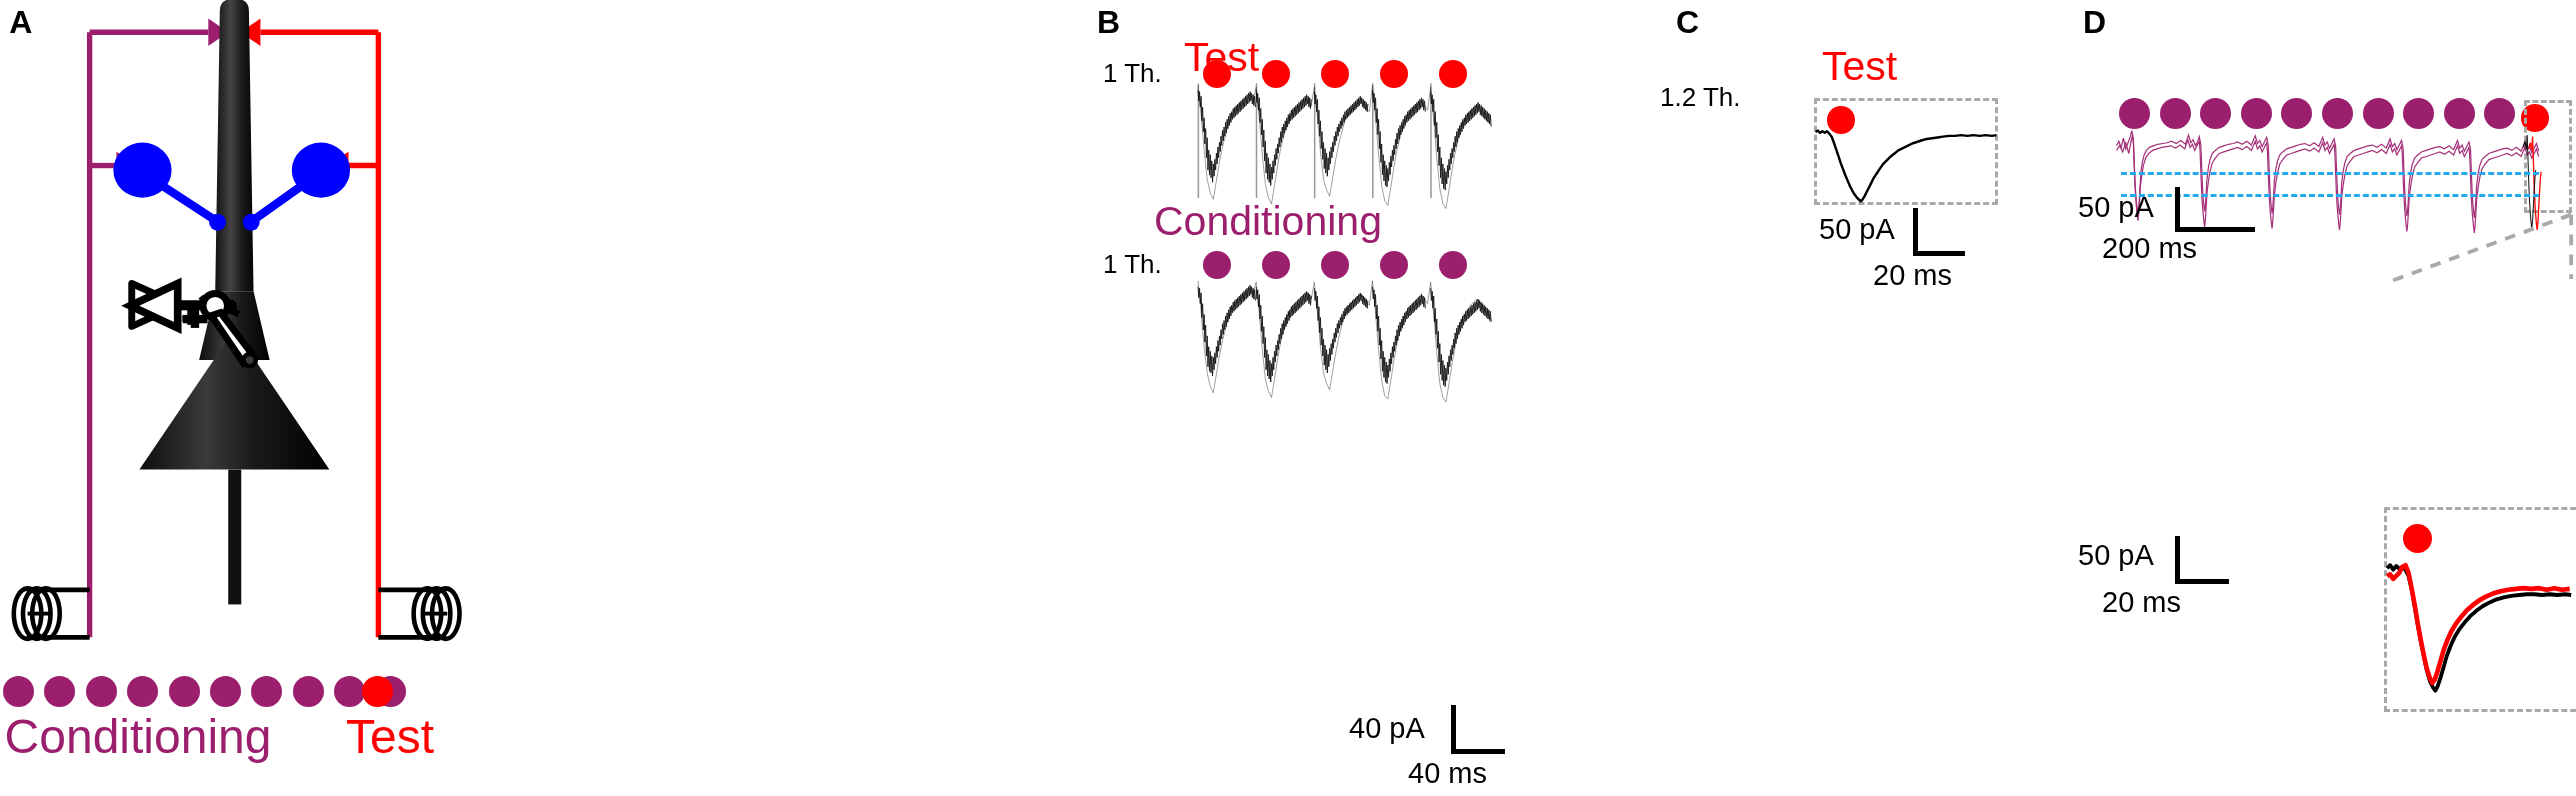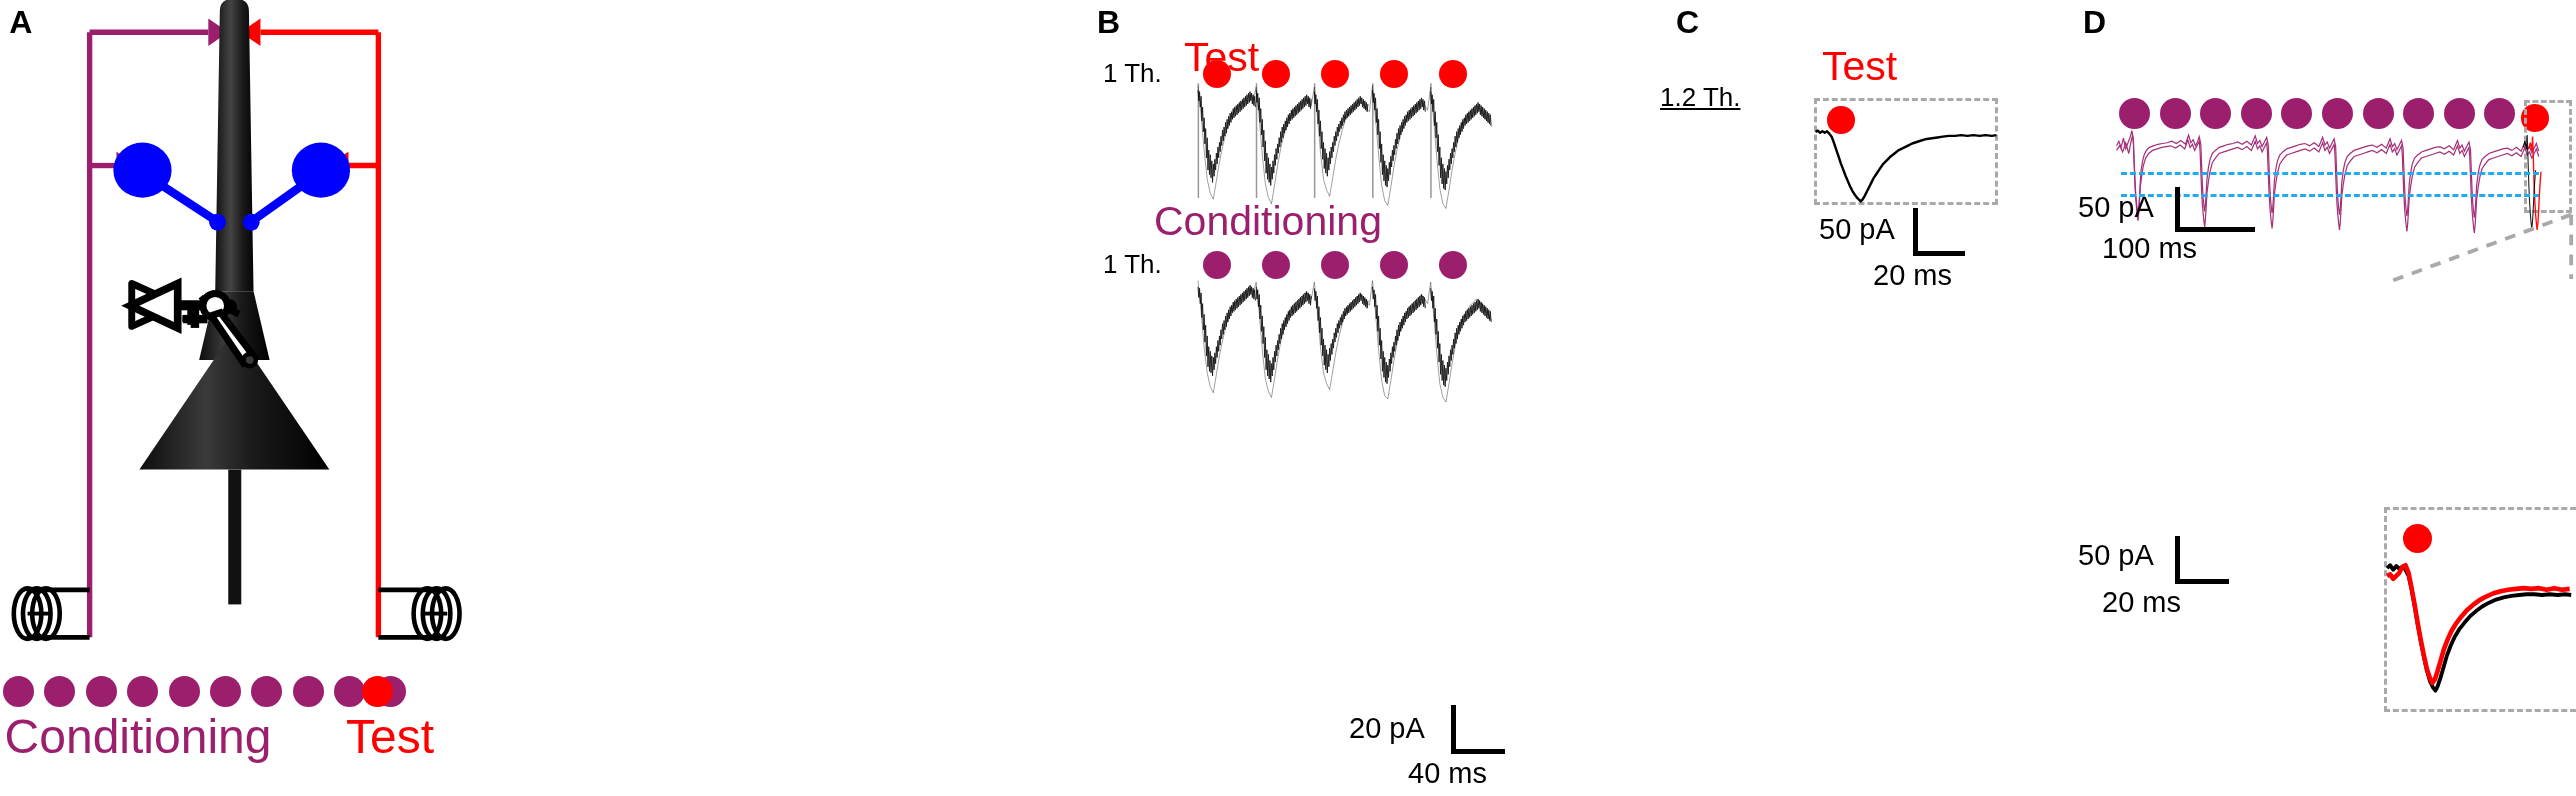--- a/index.html
+++ b/index.html
@@ -226,30 +226,30 @@
       <path d="M110,14 L111,30 L112,18 L113,40 L114,24 L115,56 L116,38 L117,72 L118,52 L119,88 L120,66 L121,106 L122,80 L123,122 L124,96 L125,130 L126,102 L127,134 L128,110 L129,138 L130,114 L131,130 L132,106 L133,122 L134,98 L135,112 L136,90 L137,104 L138,84 L139,96 L140,76 L141,88 L142,68 L143,82 L144,62 L145,76 L146,58 L147,70 L148,54 L149,66 L150,50 L151,62 L152,46 L153,58 L154,44 L155,54 L156,40 L157,52 L158,38 L159,50 L160,36 L161,48 L162,34 L163,46 L164,32 L165,44 L166,30 L167,42 L168,28 L169,40 L170,26 L171,38 L172,24 L173,36 L174,22 L175,34 L176,20 L177,32 L178,22 L179,36 L180,24 L181,38 L182,26"></path>
       <path d="M186,16 L187,32 L188,20 L189,42 L190,26 L191,58 L192,40 L193,74 L194,54 L195,90 L196,68 L197,104 L198,82 L199,116 L200,90 L201,122 L202,96 L203,126 L204,102 L205,118 L206,94 L207,110 L208,88 L209,102 L210,82 L211,94 L212,74 L213,86 L214,68 L215,80 L216,62 L217,74 L218,58 L219,68 L220,54 L221,64 L222,50 L223,60 L224,46 L225,56 L226,42 L227,52 L228,40 L229,50 L230,38 L231,48 L232,36 L233,46 L234,34 L235,44 L236,32 L237,42 L238,30 L239,40 L240,28 L241,38 L242,26 L243,36 L244,24 L245,34 L246,22 L247,32 L248,24 L249,36 L250,26 L251,38 L252,28 L253,40 L254,30 L255,42 L256,32"></path>
       <path d="M262,14 L263,30 L264,18 L265,40 L266,24 L267,56 L268,38 L269,72 L270,52 L271,90 L272,68 L273,108 L274,84 L275,124 L276,98 L277,132 L278,106 L279,138 L280,112 L281,140 L282,116 L283,132 L284,108 L285,124 L286,100 L287,114 L288,92 L289,106 L290,86 L291,98 L292,78 L293,90 L294,70 L295,84 L296,64 L297,78 L298,60 L299,72 L300,56 L301,68 L302,52 L303,64 L304,48 L305,60 L306,46 L307,56 L308,42 L309,54 L310,40 L311,52 L312,38 L313,50 L314,36 L315,48 L316,34 L317,46 L318,32 L319,44 L320,30 L321,42 L322,28 L323,40 L324,26 L325,38 L326,24 L327,36 L328,26 L329,40 L330,28 L331,42"></path>
       <path d="M338,16 L339,32 L340,20 L341,42 L342,26 L343,60 L344,42 L345,76 L346,56 L347,94 L348,72 L349,112 L350,88 L351,128 L352,102 L353,136 L354,110 L355,142 L356,116 L357,144 L358,120 L359,136 L360,112 L361,128 L362,104 L363,118 L364,96 L365,110 L366,90 L367,102 L368,82 L369,94 L370,74 L371,88 L372,68 L373,82 L374,64 L375,76 L376,60 L377,72 L378,56 L379,68 L380,52 L381,64 L382,50 L383,60 L384,46 L385,58 L386,44 L387,56 L388,42 L389,54 L390,40 L391,52 L392,38 L393,50 L394,36 L395,48 L396,34 L397,46 L398,32 L399,44 L400,30 L401,42 L402,32 L403,46 L404,34 L405,48 L406,36 L407,50 L408,38 L409,52 L410,40 L411,54 L412,42 L413,56 L414,44 L415,58 L416,46 L417,60"></path>
     </g>
     <g stroke="#000000" fill="none" stroke-width="1.1" opacity="0.45">
       <path d="M34,6 L38,46 L42,92 L46,126 L50,144 L54,152 L58,128 L62,104 L66,84 L70,68 L74,52 L78,44 L82,36 L86,32 L90,28 L94,24 L98,20 L102,16 L106,22 L110,8 L114,48 L118,96 L122,134 L126,150 L130,158 L134,134 L138,108 L142,86 L146,70 L150,54 L154,46 L158,38 L162,34 L166,30 L170,26 L174,22 L178,24 L182,30 L186,8 L190,46 L194,92 L198,126 L202,140 L206,148 L210,124 L214,100 L218,80 L222,64 L226,50 L230,42 L234,36 L238,32 L242,28 L246,24 L250,28 L254,34 L258,38 L262,6 L266,48 L270,96 L274,136 L278,156 L282,160 L286,136 L290,110 L294,88 L298,72 L302,56 L306,48 L310,40 L314,36 L318,32 L322,28 L326,24 L330,30 L334,36 L338,8 L342,50 L346,100 L350,140 L354,158 L358,164 L362,140 L366,114 L370,92 L374,74 L378,58 L382,50 L386,44 L390,38 L394,34 L398,30 L402,34 L406,40 L410,46 L414,52 L418,58"></path>
     </g>
   </svg>
 
-  <div class="lbl scale-label t-black" style="left:1349px;top:714px;">20 pA</div>
+  <div class="lbl scale-label t-black" style="left:1349px;top:714px;">40 pA</div>
   <div class="sbar-v" style="left:1451px;top:705px;height:49px;"></div>
   <div class="sbar-h" style="left:1451px;top:749px;width:54px;"></div>
   <div class="lbl scale-label t-black" style="left:1408px;top:759px;">40 ms</div>
 
   <div class="panel-letter" style="left:1676px;top:6.1px;">C</div>
 
   <div class="lbl mid-label t-red" style="left:1822px;top:46px;">Test</div>
 
-  <div class="lbl small-label t-black" style="left:1660px;top:84px;text-decoration:underline;">1.2 Th.</div>
+  <div class="lbl small-label t-black" style="left:1660px;top:84px;">1.2 Th.</div>
 
   <div class="dashbox" style="left:1814px;top:98px;width:184px;height:107px;"></div>
 
   <div class="abs" style="left:1827px;top:106px;width:38px;height:31px;" id="cDots">
       <div class="dot" style="width: 27.6px; height: 27.6px; left: 0px; top: 0px; background: rgb(255, 0, 0);"></div>
     </div>
 
   <svg class="abs" style="left:1814px;top:126px;" width="184" height="80" viewBox="0 0 240 105" preserveAspectRatio="none">
     <path d="M2,8 L5,6 L8,9 L11,7 L14,9 L17,7 L20,10 L23,14 L26,22 L29,31 L32,40 L35,49 L38,57 L41,65 L44,72 L47,79 L50,85 L53,90 L56,94 L59,97 L61,99 L63,97 L66,92 L69,86 L72,80 L75,74 L78,68 L82,62 L86,56 L90,50 L95,45 L100,40 L105,36 L110,32 L116,29 L122,26 L128,23 L134,21 L140,19 L147,17 L154,16 L161,15 L168,14 L176,13 L184,13 L192,12 L200,13 L208,12 L216,13 L224,12 L232,13 L238,12" stroke="#000000" stroke-width="3.2" fill="none" stroke-linejoin="round"></path>
   </svg>
@@ -293,21 +293,21 @@
       <path d="M533,24 L535,16 L537,26 L538,8 L539,38 L540,70 L541,94 L542,110 L543,122 L544,130 L545,120 L546,102 L547,82 L548,66 L549,54"></path>
     </g>
   </svg>
 
   <div class="cyanline" style="left:2121px;top:172px;width:418px;"></div>
   <div class="cyanline" style="left:2121px;top:194px;width:418px;"></div>
 
   <div class="lbl scale-label t-black" style="left:2078px;top:193px;">50 pA</div>
   <div class="sbar-v" style="left:2175px;top:187px;height:44px;"></div>
   <div class="sbar-h" style="left:2175px;top:227px;width:80px;"></div>
-  <div class="lbl scale-label t-black" style="left:2102px;top:234px;">100 ms</div>
+  <div class="lbl scale-label t-black" style="left:2102px;top:234px;">200 ms</div>
 
   <svg class="abs" style="left:2268px;top:207px;" width="308" height="306" viewBox="0 0 402 400">
     <g stroke="#a9a9a9" stroke-width="5" stroke-dasharray="14 12" fill="none">
       <line x1="396" y1="10" x2="152" y2="100"></line>
       <line x1="396" y1="10" x2="396" y2="94"></line>
     </g>
   </svg>
 
   <div class="dashbox" style="left:2384px;top:507px;width:201px;height:205px;"></div>
 

